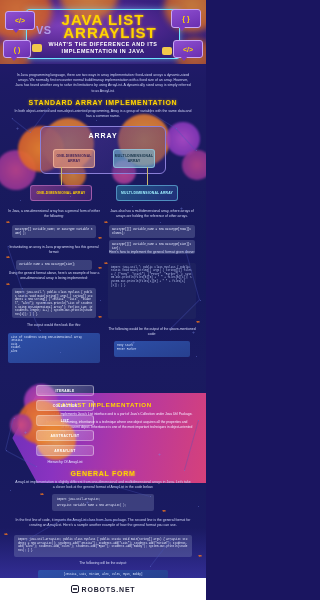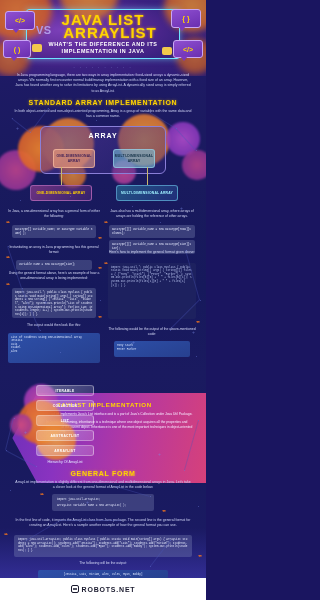--- a/index.html
+++ b/index.html
@@ -12,21 +12,21 @@
   }
   .page { position:relative; width:206px; height:600px; overflow:hidden;
           background:linear-gradient(180deg,#2b1b74 0%,#241a6d 6%,#1d1a64 14%,#191a5e 30%,#16195c 48%,#1a1a60 62%,#181a5e 76%,#1a1a62 88%,#2e2a8c 95%,#3a35a8 100%); }
 
   
   .dot { position:absolute; background:#6f7fe0; border-radius:50%; opacity:.55; }
   .plus { position:absolute; color:#7b8ae8; font-size:5px; line-height:5px; opacity:.6; }
   .lineseg { position:absolute; background:#4a56b8; height:1px; opacity:.35; transform-origin:0 0; }
 
   
-  .header { position:relative; height:76px; overflow:hidden;
+  .header { position:relative; height:64px; overflow:hidden;
             background:radial-gradient(ellipse at 30% 40%, #7b3fb8 0%, #5a2a96 35%, #3a2180 60%, #2a1c72 100%); }
   .hblob { position:absolute; border-radius:50%; filter:blur(3px); }
   .hframe { position:absolute; left:26px; top:9px; width:154px; height:50px;
             border:1px solid #6fe3ff; border-radius:3px; box-shadow:0 0 6px rgba(111,227,255,.55); }
   .title-main { position:absolute; left:0; right:0; top:11px; text-align:center;
                 font-size:15px; font-weight:bold; letter-spacing:1px; color:#ffd400;
                 text-shadow:0 0 3px rgba(255,180,0,.8); }
   .title-vs { position:absolute; left:36px; top:24px; font-size:11px; font-weight:bold;
               color:#b09ae8; letter-spacing:.5px; }
   .title-main2 { position:absolute; left:0; right:0; top:24px; text-align:center;

